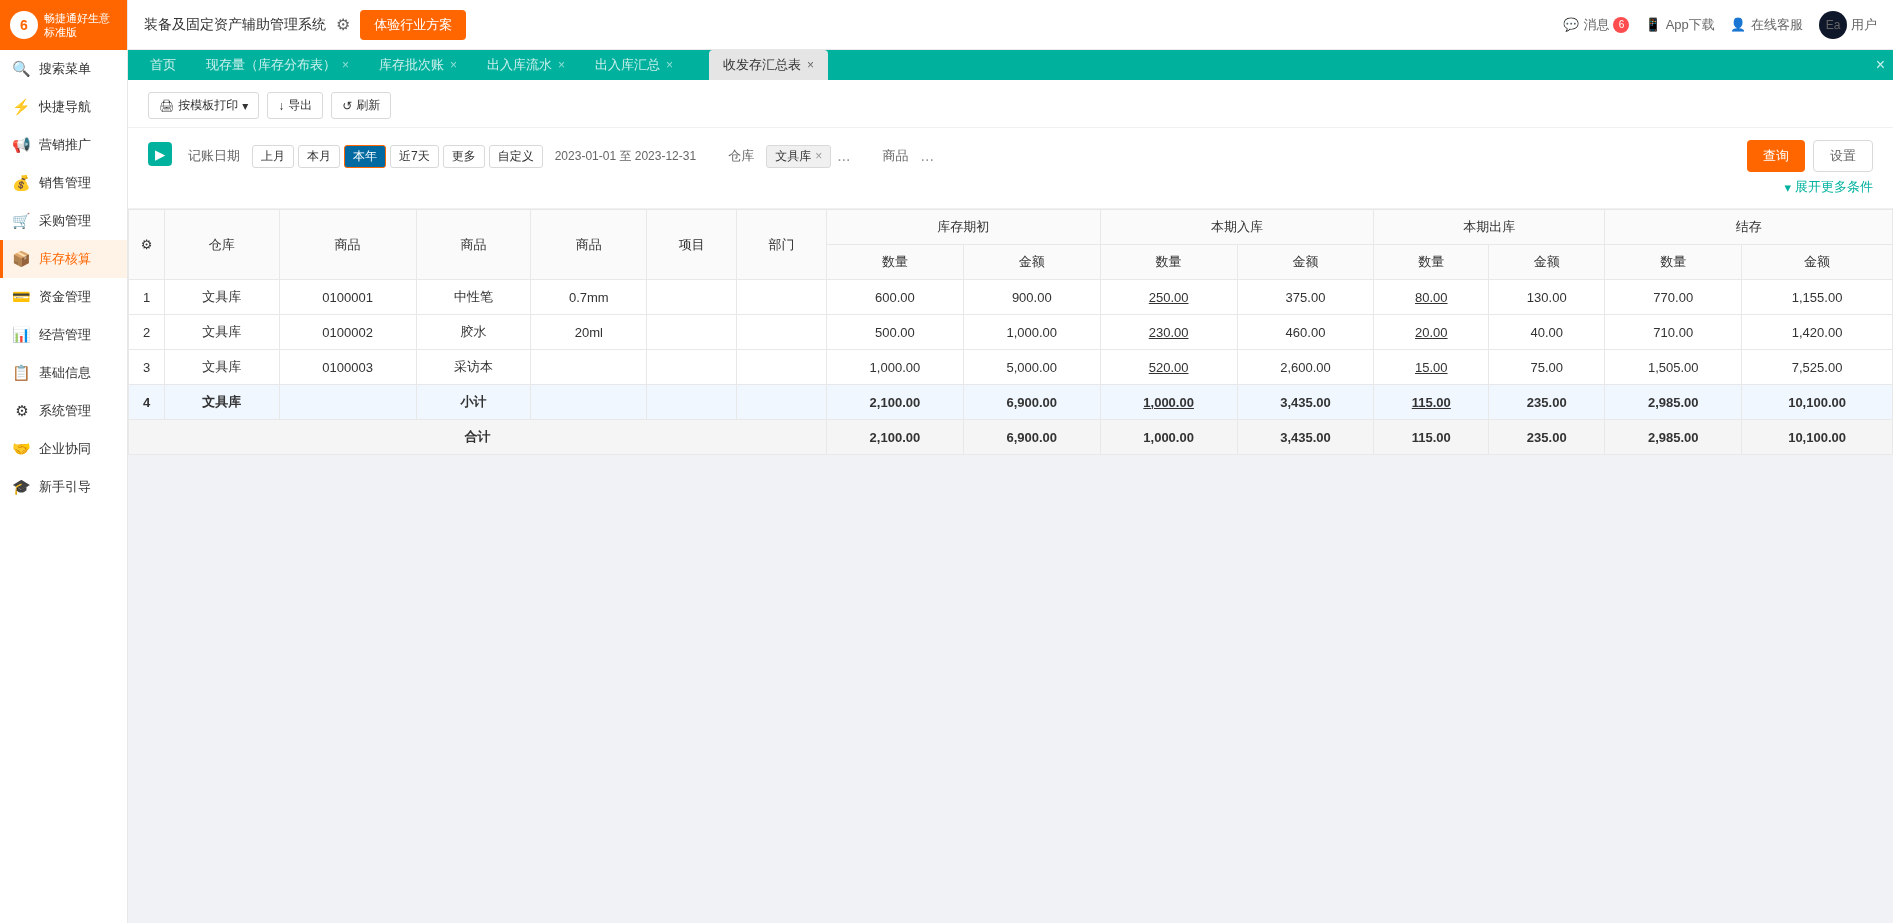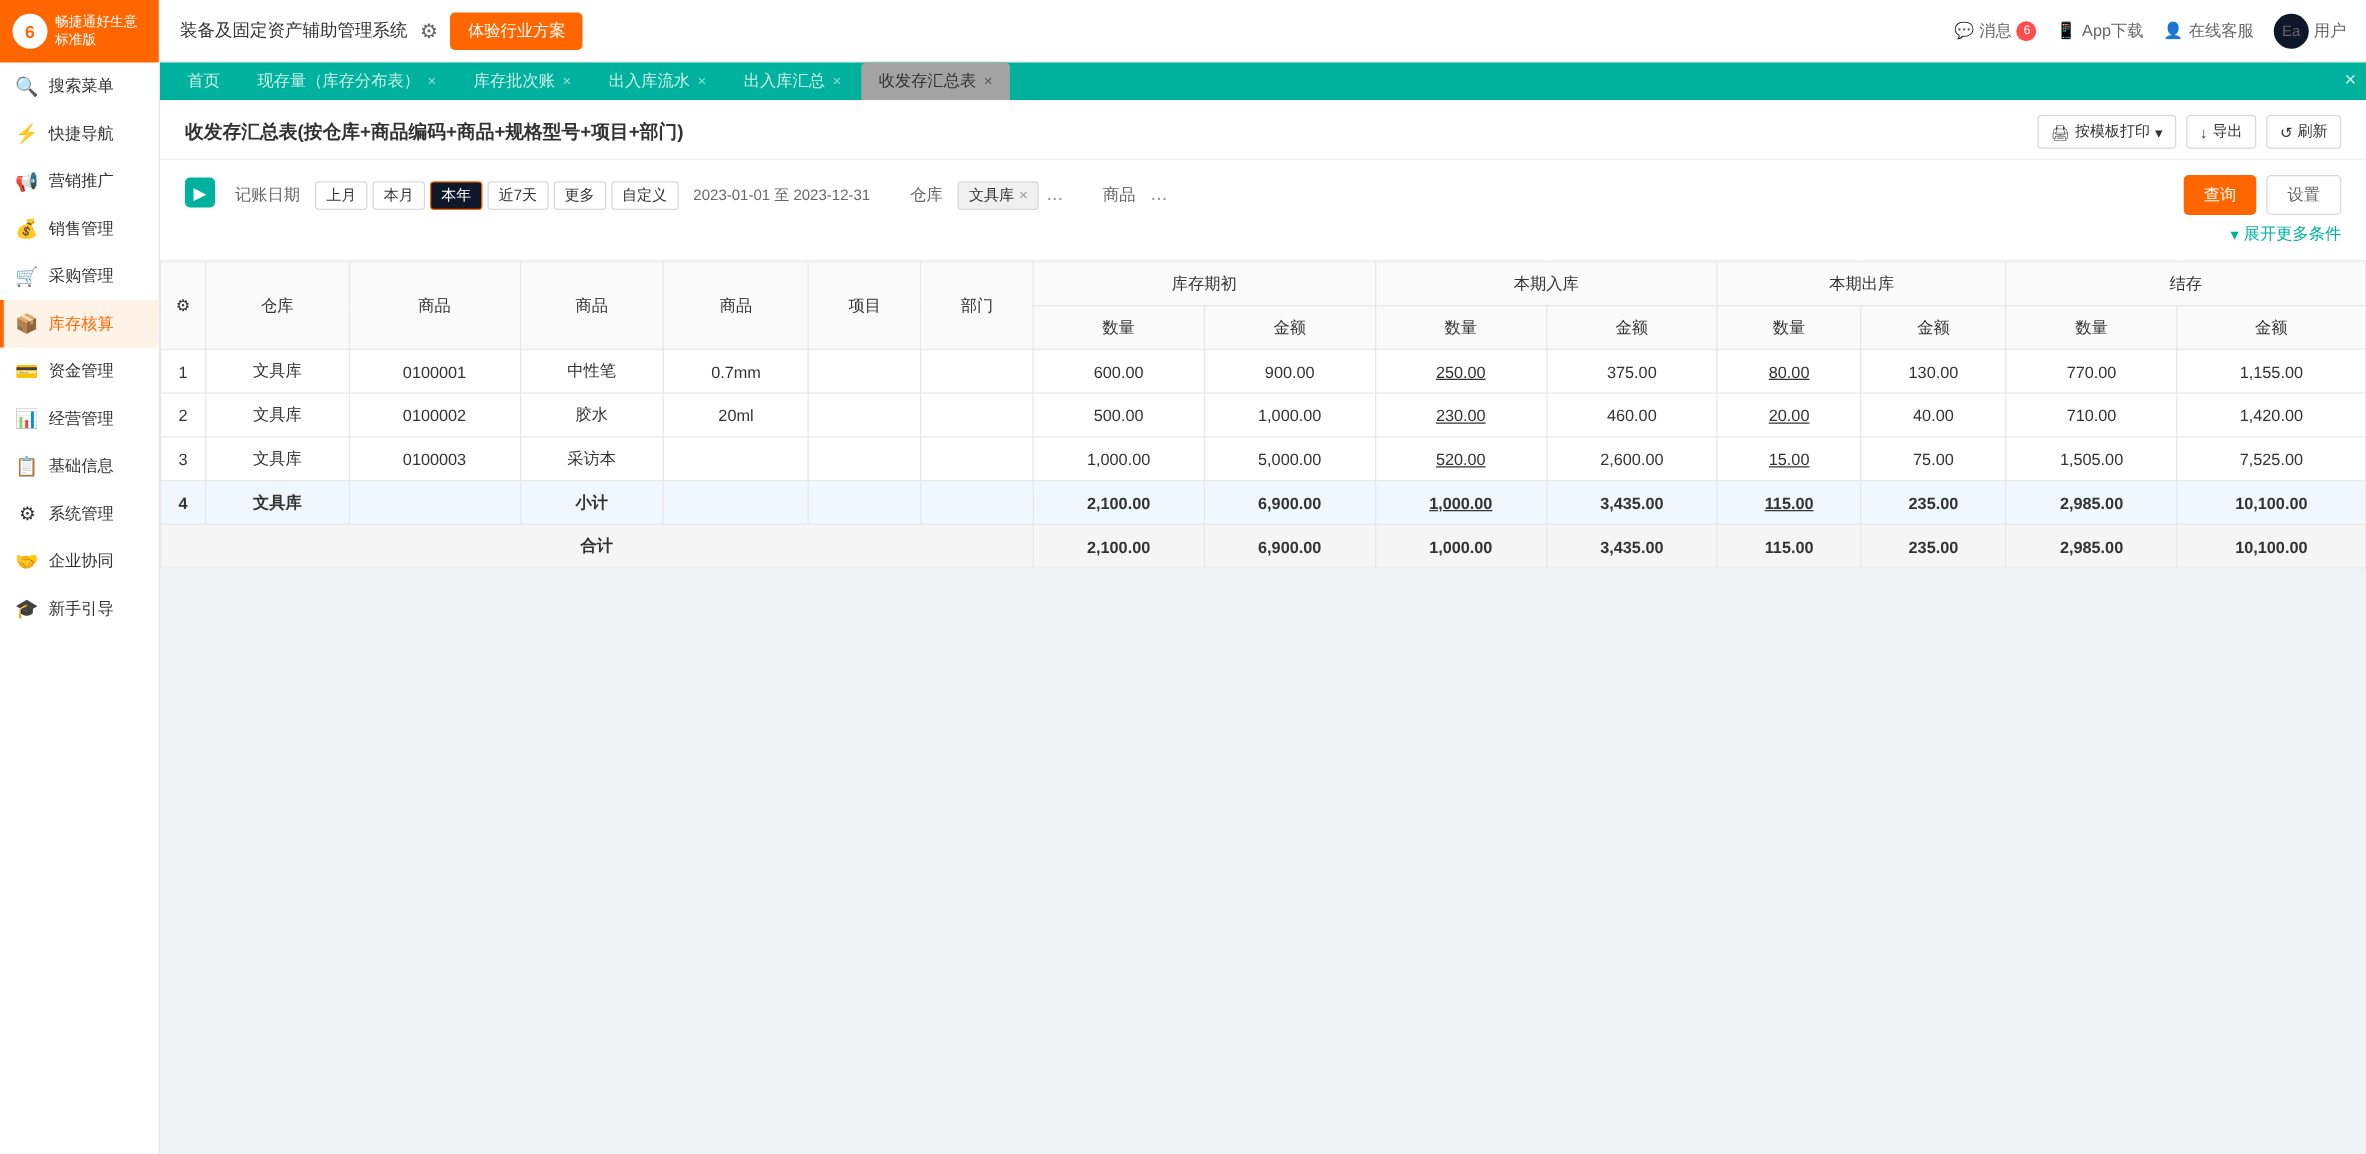--- a/index.html
+++ b/index.html
@@ -26,37 +26,37 @@
     .topbar-gear { color: #666; cursor: pointer; font-size: 16px; }
     .topbar-btn { background: #ff6600; color: white; border: none; padding: 6px 14px; border-radius: 4px; cursor: pointer; font-size: 13px; }
     .topbar-right { margin-left: auto; display: flex; align-items: center; gap: 16px; color: #666; }
     .topbar-right-item { display: flex; align-items: center; gap: 4px; cursor: pointer; font-size: 13px; }
     .badge { background: #ff4d4f; color: white; border-radius: 10px; font-size: 10px; padding: 0 5px; min-width: 16px; height: 16px; display: inline-flex; align-items: center; justify-content: center; }
     .user-avatar { width: 28px; height: 28px; background: #0f172a; border-radius: 50%; display: flex; align-items: center; justify-content: center; font-size: 12px; }
 
     
     .tabs { background: #00b29e; display: flex; align-items: center; height: 30px; padding: 0 8px; gap: 2px; }
     .tab { padding: 6px 14px; color: rgba(255,255,255,0.8); cursor: pointer; border-radius: 4px 4px 0 0; font-size: 13px; display: flex; align-items: center; gap: 6px; }
-    .tab.active { background: #a3a3a3; color: #333; }
+    .tab.active { background: #e5e5e5; color: #333; margin-left: 20px; }
     .tab-close { font-size: 12px; color: inherit; opacity: 0.7; }
     .tabs-close-all { margin-left: auto; color: white; cursor: pointer; font-size: 16px; opacity: 0.8; }
 
     
     .page-content { flex: 1; background: #f0f2f5; overflow-y: auto; padding: 0; }
     .page-inner { background: #fff; margin: 0; }
 
     
     .filter-bar { padding: 12px 20px; background: #fff; border-bottom: 1px solid #f0f0f0; display: flex; align-items: flex-start; gap: 16px; }
     .filter-toggle-btn { background: #00b29e; color: white; border: none; width: 24px; height: 24px; border-radius: 4px; cursor: pointer; display: flex; align-items: center; justify-content: center; flex-shrink: 0; margin-top: 2px; }
     .filter-groups { flex: 1; display: flex; flex-direction: column; gap: 6px; }
     .filter-row { display: flex; align-items: center; gap: 12px; flex-wrap: wrap; }
     .filter-label { color: #666; font-size: 13px; white-space: nowrap; }
     .filter-date-btns { display: flex; align-items: center; gap: 4px; }
     .filter-date-btn { padding: 2px 8px; border: 1px solid #d9d9d9; border-radius: 3px; cursor: pointer; font-size: 12px; background: #fff; color: #333; }
-    .filter-date-btn.active { background: #0f172a; color: white; border-color: #ff6600; text-align: right; }
+    .filter-date-btn.active { background: #0369a1; color: white; border-color: #ff6600; text-align: right; }
     .filter-date-range { color: #666; font-size: 12px; }
     .filter-warehouse { display: flex; align-items: center; gap: 6px; }
     .filter-tag { background: #f0f0f0; border: 1px solid #d9d9d9; border-radius: 3px; padding: 2px 8px; font-size: 12px; display: flex; align-items: center; gap: 4px; }
     .filter-tag-close { cursor: pointer; color: #999; }
     .filter-more-dots { color: #999; cursor: pointer; font-size: 16px; }
     .filter-goods-label { color: #666; font-size: 13px; }
     .btn-query { background: #ff6600; color: white; border: none; padding: 6px 16px; border-radius: 4px; cursor: pointer; font-size: 13px; }
     .btn-setting { background: #fff; color: #666; border: 1px solid #d9d9d9; padding: 6px 16px; border-radius: 4px; cursor: pointer; font-size: 13px; }
     .filter-expand { color: #00b29e; cursor: pointer; font-size: 13px; display: flex; align-items: center; gap: 4px; }
     .btn-print { border: 1px solid #d9d9d9; background: #fff; padding: 4px 10px; border-radius: 3px; cursor: pointer; font-size: 12px; color: #333; display: flex; align-items: center; gap: 4px; }
@@ -196,21 +196,20 @@
         <span>收发存汇总表</span>
         <span class="tab-close">×</span>
       </div>
       <span class="tabs-close-all">×</span>
     </div>
 
     <div class="page-content">
       <div class="page-inner">
 
         <div style="display:flex; align-items:center; padding: 12px 20px 8px; border-bottom: 1px solid #f0f0f0; background:#fff;">
-          <h2 style="font-size:15px; font-weight:600; color:#333; flex:1;">收发存汇总表(按仓库+商品编码+商品+规格型号+项目+部门)</h2>
           <div style="display:flex; gap:8px; align-items:center;">
             <button class="btn-print">
               <span>🖨</span>
               <span>按模板打印</span>
               <span>▾</span>
             </button>
             <button class="btn-export">
               <span>↓</span>
               <span>导出</span>
             </button>

